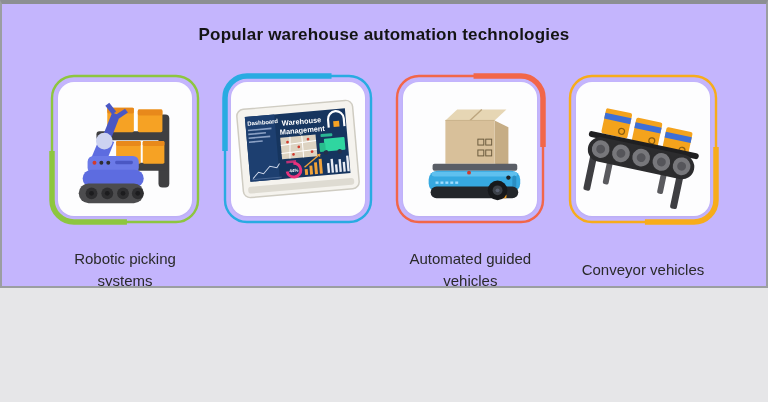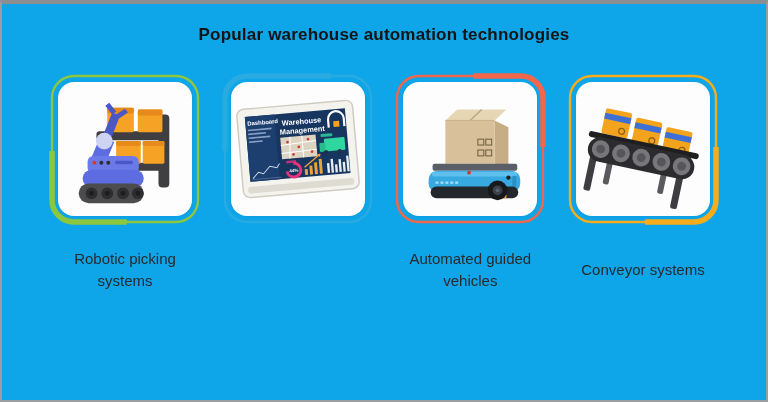--- a/index.html
+++ b/index.html
@@ -1,20 +1,20 @@
 <!DOCTYPE html>
 <html><head>
 <meta charset="utf-8">
 <style>
   * { margin:0; padding:0; box-sizing:border-box; }
   html,body { width:768px; height:402px; }
   body { font-family:"Liberation Sans", sans-serif; background:#e6e6e8; }
   .page {
-    width:768px; height:402px;
-    background:#0ea5e9;
+    width:768px; height:288px;
+    background:#c4b5fd;
     border:2px solid #9b9ea1;
     border-top:4px solid #8c8f92;
     overflow:hidden;
     position:relative;
   }
   .page-title {
     text-align:center;
     margin-top:21px;
     font-size:17px;
     font-weight:bold;
@@ -272,17 +272,17 @@
               <circle cx="107" cy="74" r="10" fill="#77777B" stroke="#2C2C2E" stroke-width="2"></circle>
               <circle cx="23" cy="74" r="4.5" fill="#55555A"></circle>
               <circle cx="44" cy="74" r="4.5" fill="#55555A"></circle>
               <circle cx="65" cy="74" r="4.5" fill="#55555A"></circle>
               <circle cx="86" cy="74" r="4.5" fill="#55555A"></circle>
               <circle cx="107" cy="74" r="4.5" fill="#55555A"></circle>
             </g>
           </svg>
         </div>
       </div>
-      <div class="card-label">Conveyor systems</div>
+      <div class="card-label">Conveyor vehicles</div>
     </div>
 
   </div>
 </div>
 
 </body></html>

